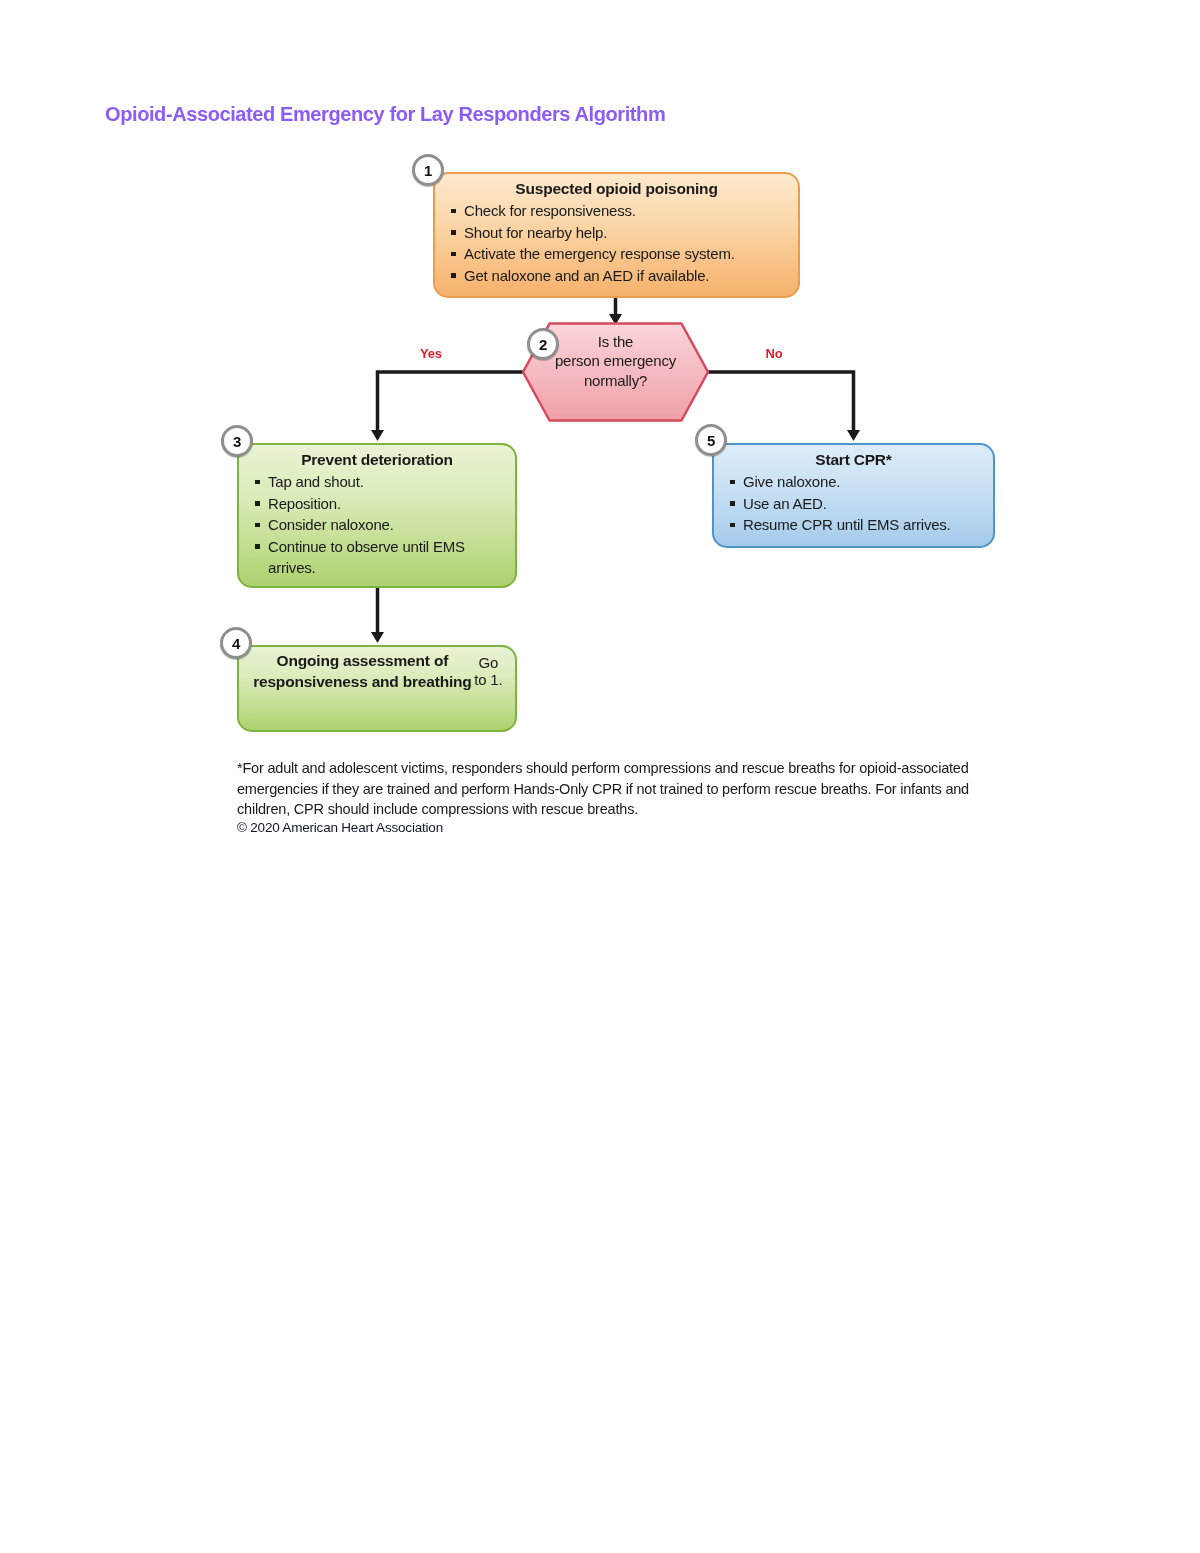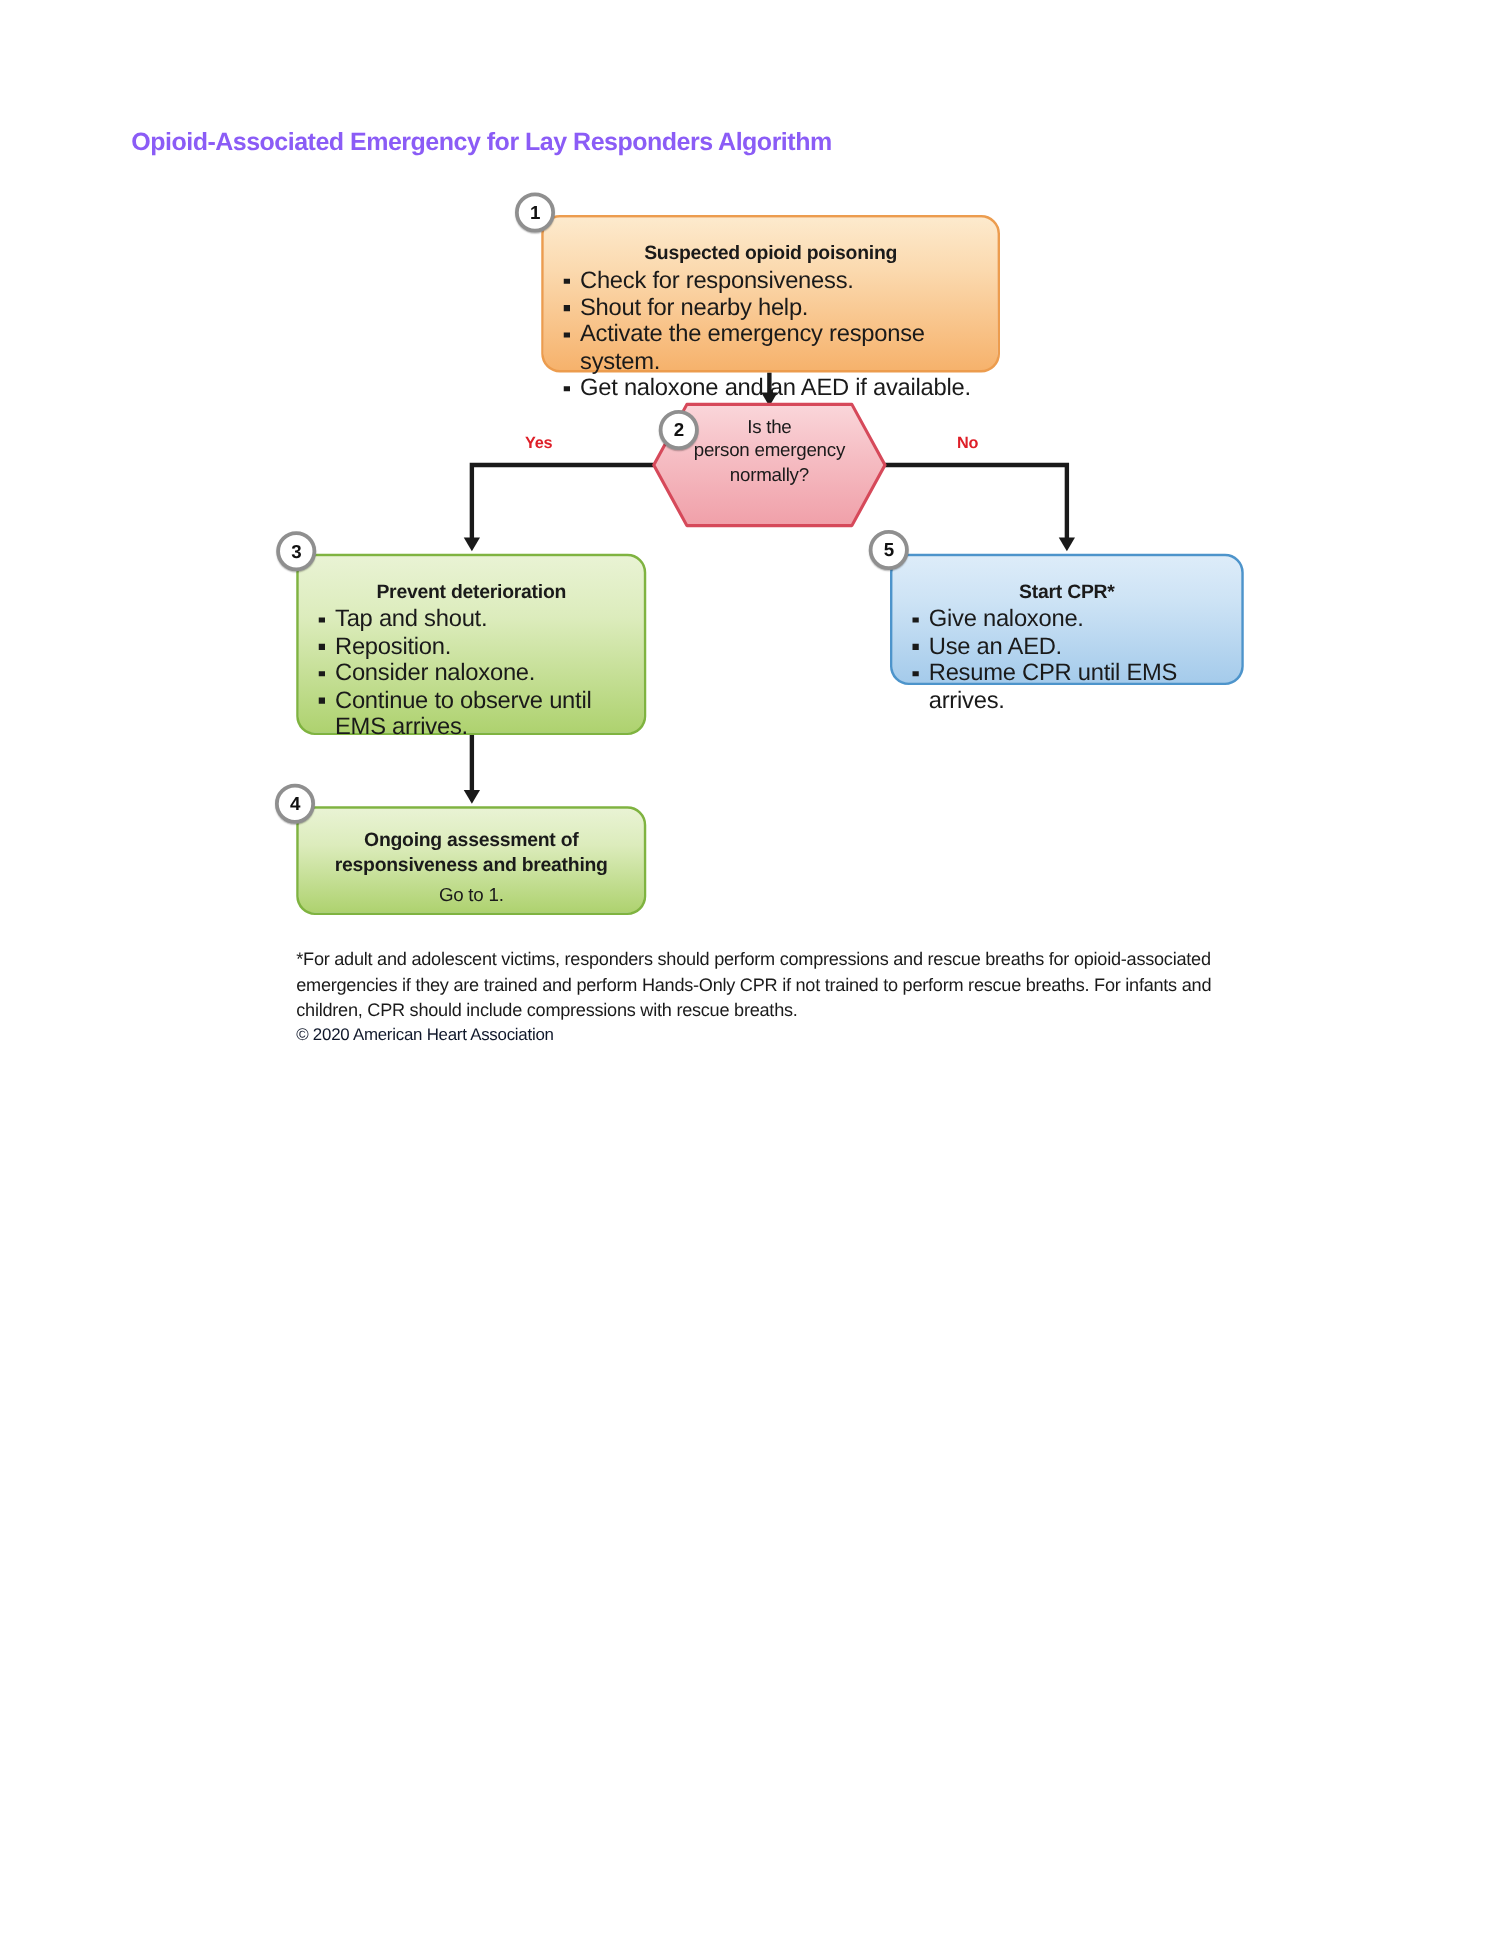--- a/index.html
+++ b/index.html
@@ -32,36 +32,36 @@
     width: 1200px; height: 1553px;
     z-index: 1;
     pointer-events: none;
   }
   
   .node {
     position: absolute;
     z-index: 2;
     border-radius: 15px;
     border: 2.5px solid;
-    padding: 18px 12px 8px 12px;
+    padding: 4px 12px 8px 12px;
   }
   .node .node-title {
     text-align: center;
     font-weight: bold;
     font-size: 15.5px;
     line-height: 21px;
     margin-bottom: 1px;
   }
   .node ul {
     list-style: none;
     margin-top: 1px;
   }
   .node li {
     position: relative;
-    font-size: 19px;
+    font-size: 15px;
     line-height: 21.5px;
     padding-left: 17px;
   }
   .node li::before {
     content: "";
     position: absolute;
     left: 4px;
     top: 8.5px;
     width: 4.5px;
     height: 4.5px;
@@ -75,21 +75,21 @@
   .node-green-1 {
     left: 237px; top: 443px; width: 280px; height: 145px;
     background: linear-gradient(180deg, #e9f3d4 0%, #dcecbc 35%, #aed26f 100%);
     border-color: #7fb340;
   }
   .node-green-2 {
     left: 237px; top: 645px; width: 280px; height: 87px;
     background: linear-gradient(180deg, #e9f3d4 0%, #dcecbc 35%, #aed26f 100%);
     border-color: #7fb340;
     display: flex;
-    flex-direction: column;
+    flex-direction: row;
     justify-content: center;
   }
   .node-blue {
     left: 712px; top: 443px; width: 283px; height: 105px;
     background: linear-gradient(180deg, #ddecf9 0%, #cde3f5 35%, #a5cbeb 100%);
     border-color: #4d94cb;
   }
   .node-green-2 .node-title { line-height: 20.5px; }
   .node-green-2 .node-subtitle {
     text-align: center;

